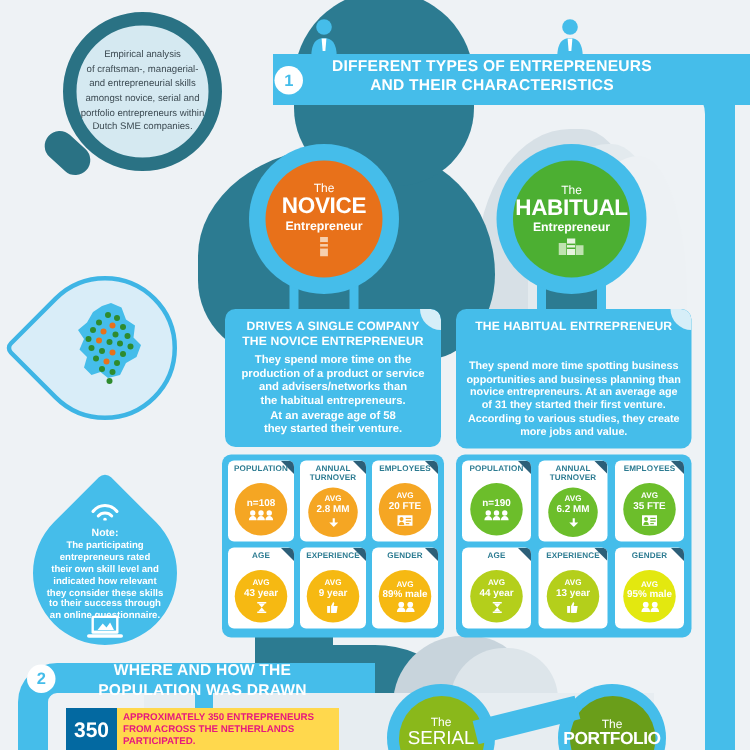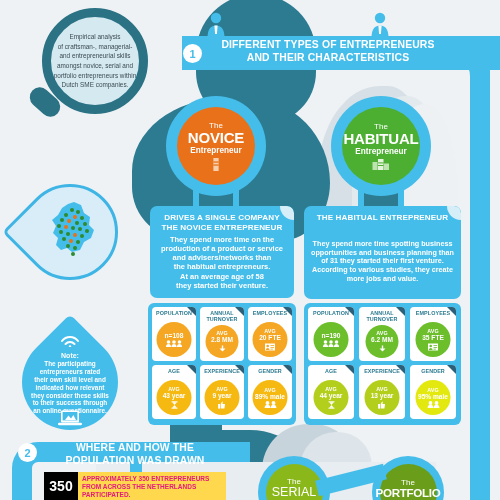--- a/index.html
+++ b/index.html
@@ -69,21 +69,21 @@
   .disc .gi{margin-top:1px;}
 
   
   .pin{position:absolute;border:3.5px solid #3eb5e5;background:#d9edf8;
     box-sizing:border-box;}
   .drop{position:absolute;background:#45bdea;}
   .note{position:absolute;color:#ffffff;text-align:center;
     font-size:6.4px;line-height:7.9px;font-weight:bold;}
 
   
-  .b350{position:absolute;background:#000000;color:#fff;font-weight:bold;
+  .b350{position:absolute;background:#0369a1;color:#fff;font-weight:bold;
     display:flex;align-items:center;justify-content:center;font-size:14px;}
   .byellow{position:absolute;background:#ffd84d;color:#e6197d;font-weight:bold;
     font-size:6.5px;line-height:8.2px;box-sizing:border-box;padding:3px 4px 0 4px;}
 </style>
 </head>
 <body>
 
 <div id="stage">
 
   <div class="abs" style="left:318px;top:86px;width:118px;height:210px;background:#d7e0e6;
@@ -200,20 +200,21 @@
     </div>
   </div>
   <div class="card" style="left:304px;top:206px;width:157px;height:93px;padding:7px 5px 0 5px;">
     <div class="fold"></div>
     <div class="ttl">
       <div>THE HABITUAL ENTREPRENEUR</div>
     </div>
     <div class="bdy" style="margin-top:17px;font-size:7.2px;line-height:8.9px;">
       <div>They spend more time spotting business</div>
       <div>opportunities and business planning than</div>
+      <div>novice entrepreneurs. At an average age</div>
       <div>of 31 they started their first venture.</div>
       <div>According to various studies, they create</div>
       <div>more jobs and value.</div>
     </div>
   </div>
 
   <div class="tileband" style="left:148px;top:303px;width:148px;height:122px;"></div>
 
   <div class="tile" style="left:152px;top:307px;width:44px;height:54px;">
     <div class="corner"></div>

